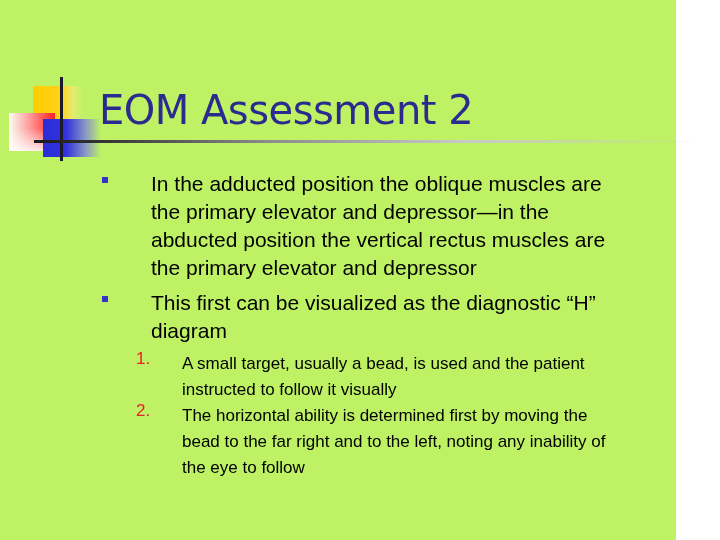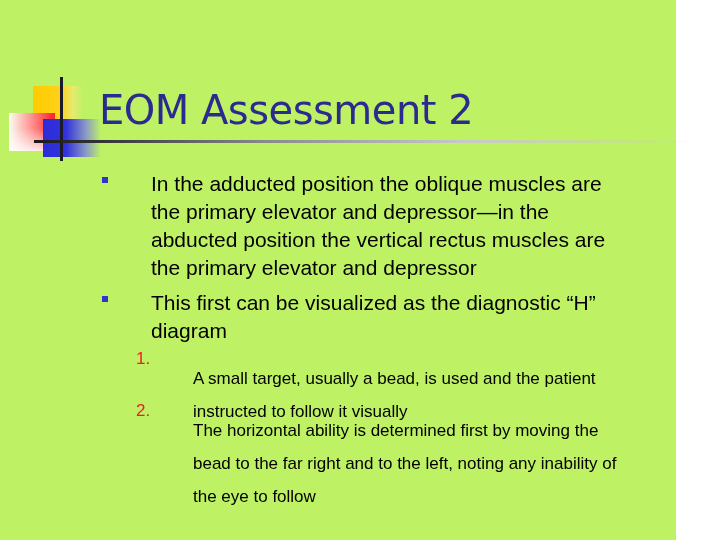--- a/index.html
+++ b/index.html
@@ -88,24 +88,24 @@
       position: absolute;
       left: 136px;
       font-size: 17px;
       line-height: 23px;
       color: #e8202a;
     }
     .subpara {
       position: absolute;
       left: 178px;
       font-size: 17px;
-      line-height: 33px;
+      line-height: 26px;
       color: #000000;
       white-space: pre;
-      margin: 15px;
+      margin: 4px;
     }
   </style>
 </head>
 <body>
 
 <div class="slide">
 
   <div class="logo-yellow"></div>
   <div class="logo-red"></div>
   <div class="logo-blue"></div>

